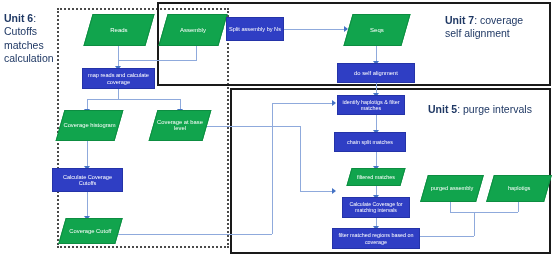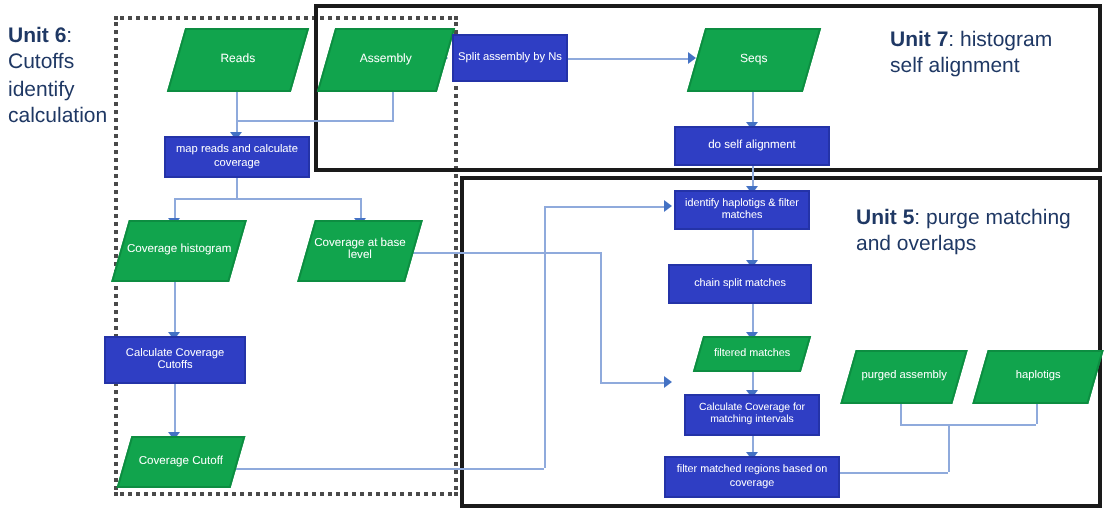--- a/index.html
+++ b/index.html
@@ -55,32 +55,31 @@
 
 <div id="stage">
 
   <div class="frame dashed" style="left:57px;top:8px;width:172px;height:240px;"></div>
   <div class="frame solid" style="left:157px;top:2px;width:394px;height:84px;"></div>
   <div class="frame solid" style="left:230px;top:88px;width:321px;height:166px;"></div>
 
   <div class="unit-caption" style="left:4px;top:12px;width:56px;font-size:10.5px;">
     <div><span class="strong">Unit 6</span><span>:</span></div>
     <div>Cutoffs</div>
-    <div>identify</div>
+    <div>matches</div>
     <div>calculation</div>
   </div>
 
   <div class="unit-caption" style="left:445px;top:14px;width:106px;font-size:10.5px;">
-    <div><span class="strong">Unit 7</span><span>: histogram</span></div>
+    <div><span class="strong">Unit 7</span><span>: coverage</span></div>
     <div>self alignment</div>
   </div>
 
   <div class="unit-caption" style="left:428px;top:103px;width:122px;font-size:10.5px;">
-    <div><span class="strong">Unit 5</span><span>: purge matching</span></div>
-    <div>and overlaps</div>
+    <div><span class="strong">Unit 5</span><span>: purge intervals</span></div>
   </div>
 
   <div class="conn v" style="left:118px;top:46px;height:22px;"></div>
 
   <div class="conn v" style="left:196px;top:46px;height:14px;"></div>
   <div class="conn h" style="left:118px;top:60px;width:79px;"></div>
 
   <div class="conn v" style="left:118px;top:60px;height:8px;"></div>
   <div class="arrow down" style="left:115px;top:66px;"></div>
 

